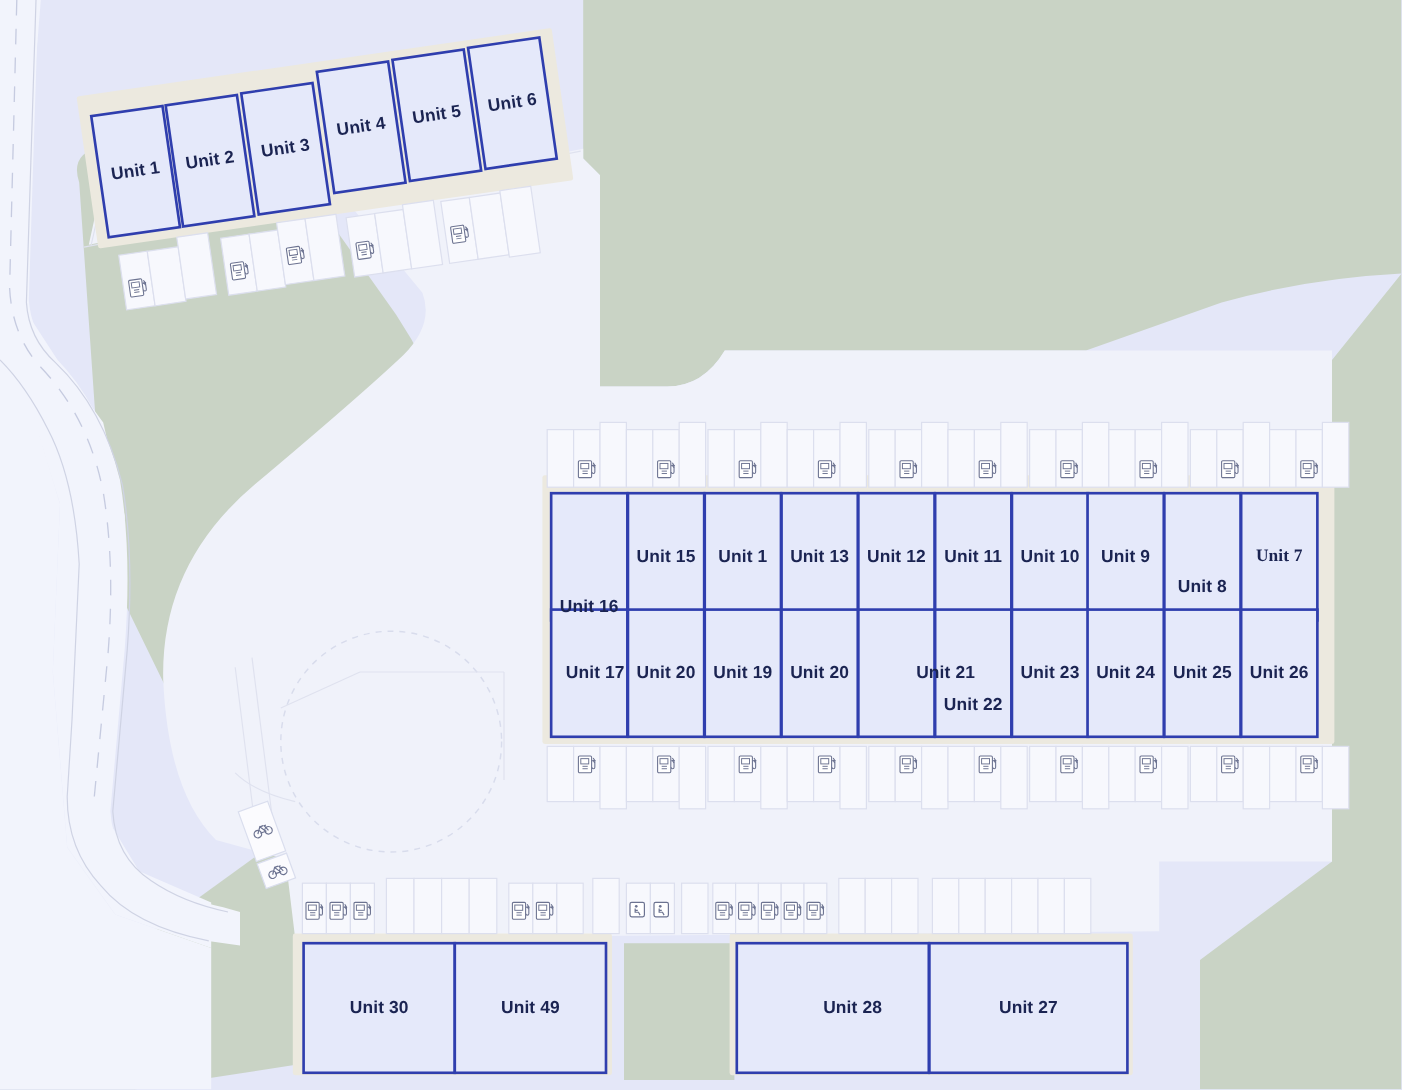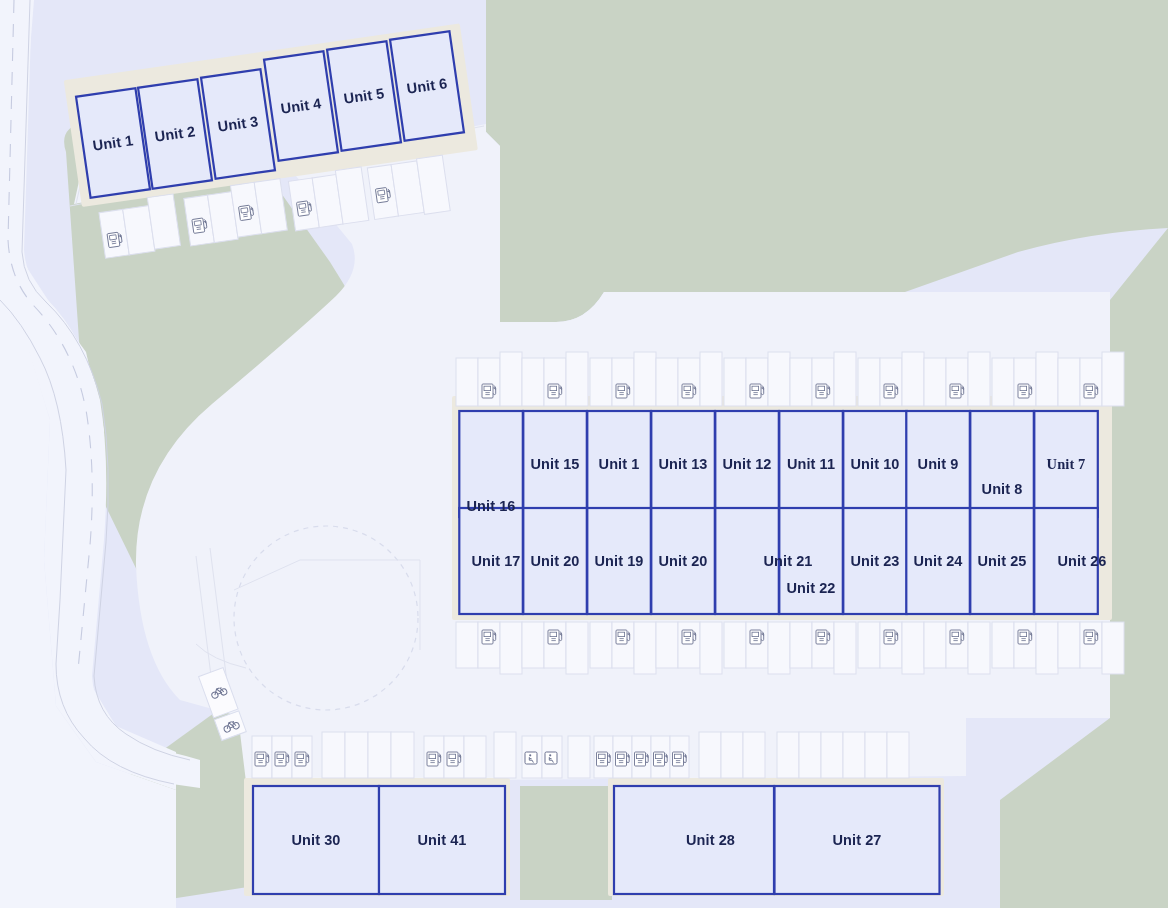--- a/index.html
+++ b/index.html
@@ -625,19 +625,19 @@
       <div class="unit-label" style="left: 1066px; top: 464px; font-family: Liberation Serif, serif;">Unit 7</div>
       <div class="unit-label" style="left: 463px; top: 561px; margin-left: 33px;">Unit 17</div>
       <div class="unit-label" style="left: 555px; top: 561px;">Unit 20</div>
       <div class="unit-label" style="left: 619px; top: 561px;">Unit 19</div>
       <div class="unit-label" style="left: 683px; top: 561px;">Unit 20</div>
       <div class="unit-label" style="left: 747px; top: 561px; margin-left: 41px;">Unit 21</div>
       <div class="unit-label" style="left: 811px; top: 561px; margin-top: 27px;">Unit 22</div>
       <div class="unit-label" style="left: 875px; top: 561px;">Unit 23</div>
       <div class="unit-label" style="left: 938px; top: 561px;">Unit 24</div>
       <div class="unit-label" style="left: 1002px; top: 561px;">Unit 25</div>
-      <div class="unit-label" style="left: 1066px; top: 561px; margin-left: 16px;">Unit 26</div>
+      <div class="unit-label" style="left: 1066px; top: 561px;">Unit 26</div>
       <div class="unit-label" style="left: 316px; top: 840px;">Unit 30</div>
-      <div class="unit-label" style="left: 442px; top: 840px;">Unit 41</div>
+      <div class="unit-label" style="left: 442px; top: 840px;">Unit 49</div>
       <div class="unit-label" style="left: 694px; top: 840px; padding-left: 33px;">Unit 28</div>
       <div class="unit-label" style="left: 857px; top: 840px; text-align: center;">Unit 27</div>
     </div>
 </div>
 
 </body></html>

